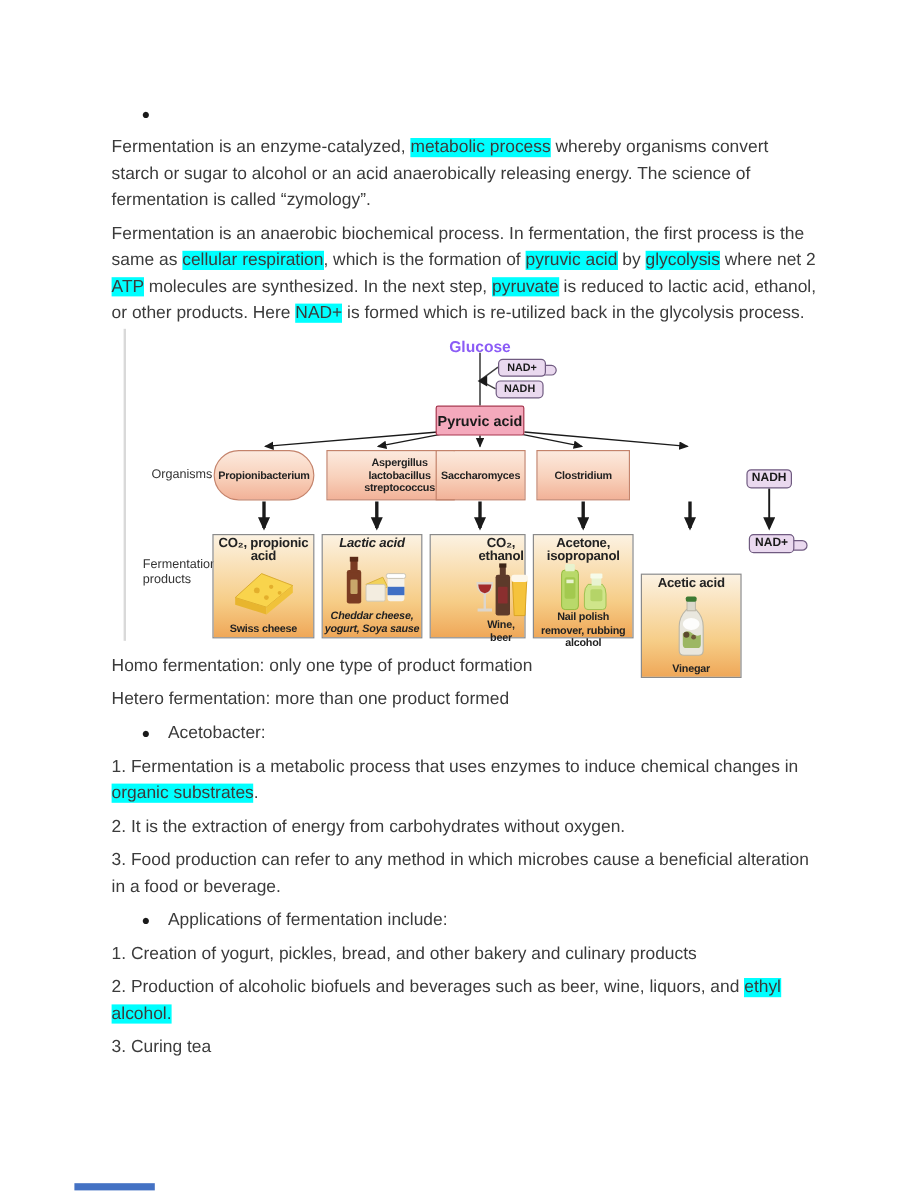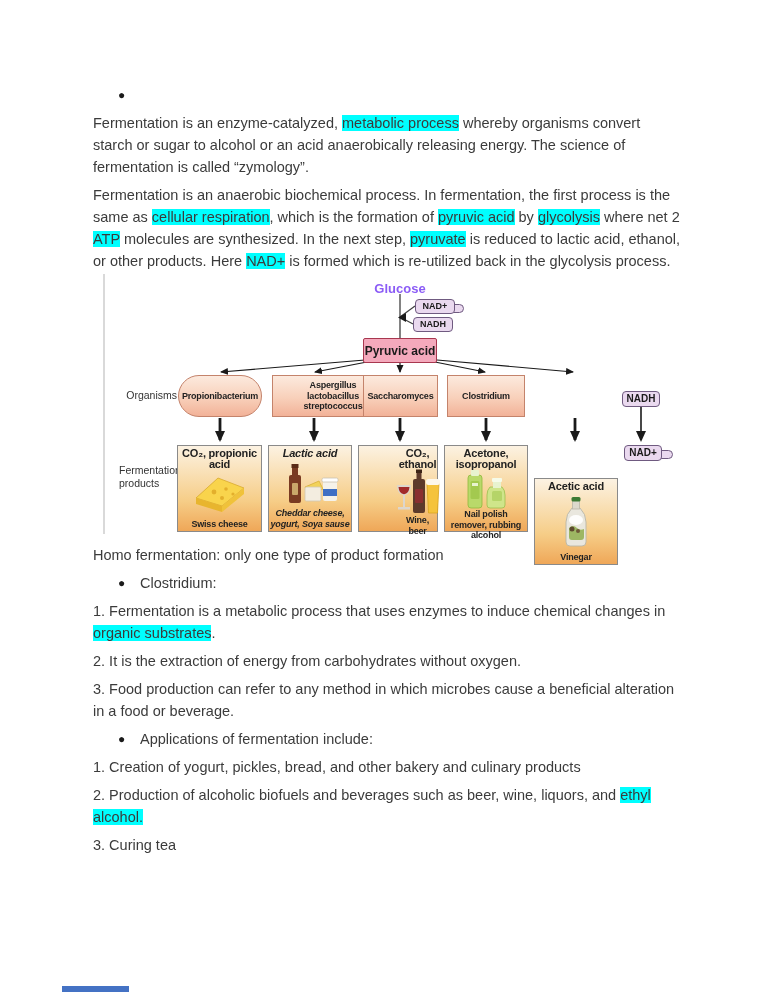--- a/index.html
+++ b/index.html
@@ -194,24 +194,25 @@
           </svg>
         </div>
         <div class="prod-caption">Vinegar</div>
       </div>
 
       <div class="nad-tail" style="left:562px; top:172px; width:16px; height:9px;"></div>
       <div class="nad-box" style="left:529px; top:167px; width:38px; height:16px; line-height:14px; font-size:10px;">NAD+</div>
     </div>
 
     <p>Homo fermentation: only one type of product formation</p>
+    <p>Hetero fermentation: more than one product formed</p>
 
     <div class="bullet-item">
       <span class="bullet-dot">●</span>
-      <span>Clostridium:</span>
+      <span>Acetobacter:</span>
     </div>
 
     <p><span>1. Fermentation is a metabolic process that uses enzymes to induce chemical changes in </span><span class="hl">organic substrates</span><span>.</span></p>
     <p><span>2. It is the extraction of energy from carbohydrates without oxygen.</span></p>
     <p><span>3. Food production can refer to any method in which microbes cause a beneficial alteration in a food or beverage.</span></p>
 
     <div class="bullet-item">
       <span class="bullet-dot">●</span>
       <span>Applications of fermentation include:</span>
     </div>

